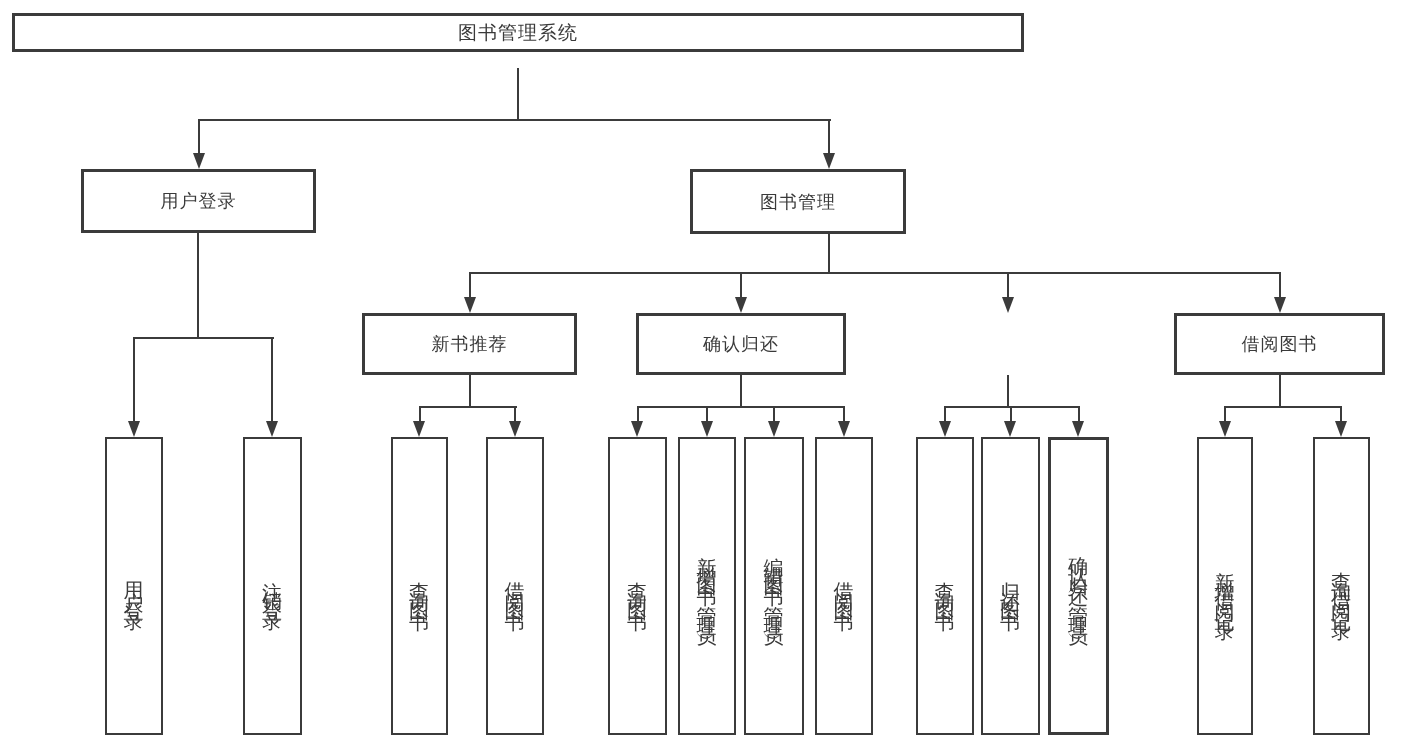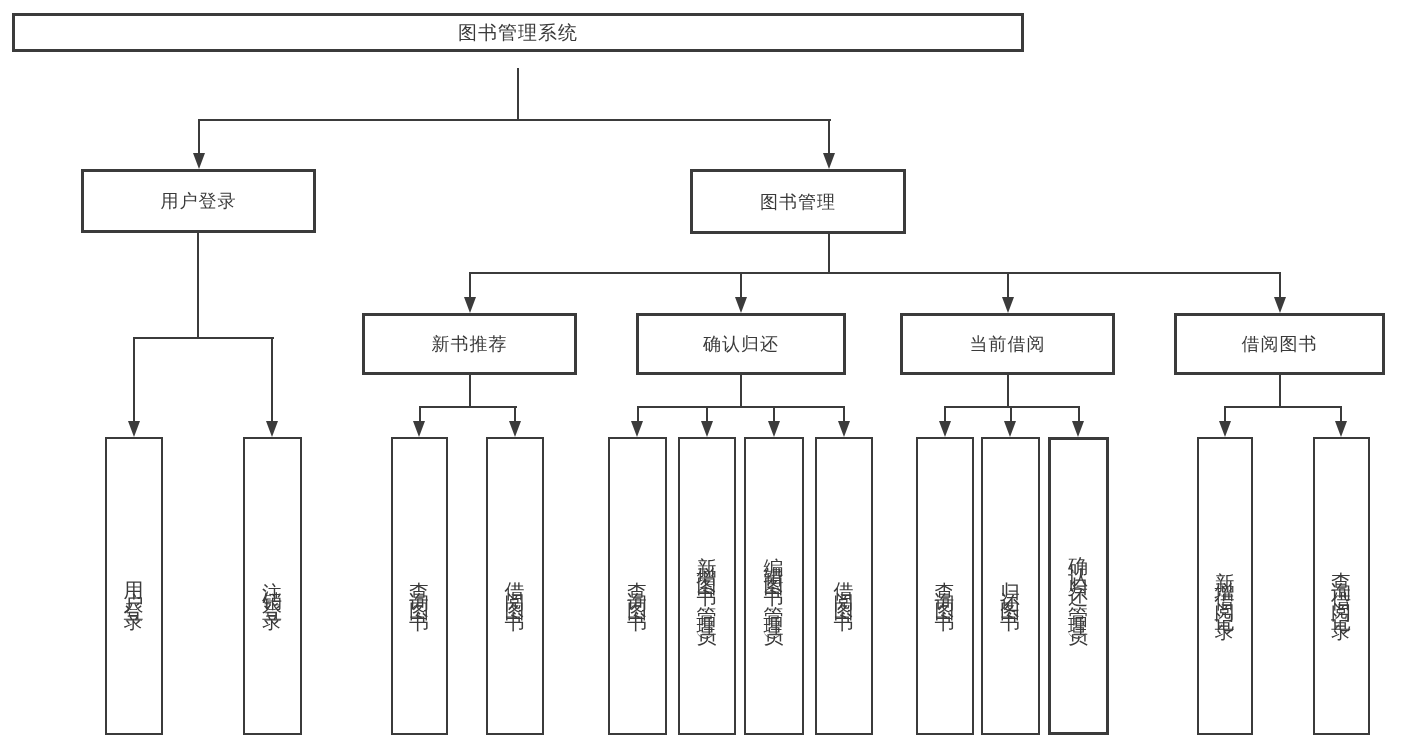--- a/index.html
+++ b/index.html
@@ -88,21 +88,20 @@
   <div class="vline" style="left:740px;top:272px;height:28px;"></div>
   <div class="vline" style="left:1007px;top:272px;height:28px;"></div>
   <div class="vline" style="left:1279px;top:272px;height:28px;"></div>
   <div class="arw" style="left:464px;top:297px;"></div>
   <div class="arw" style="left:735px;top:297px;"></div>
   <div class="arw" style="left:1002px;top:297px;"></div>
   <div class="arw" style="left:1274px;top:297px;"></div>
 
   <div class="box" style="left:362px;top:313px;width:215px;height:62px;">新书推荐</div>
   <div class="box" style="left:636px;top:313px;width:210px;height:62px;">确认归还</div>
-  <div class="box" style="left:900px;top:313px;width:215px;height:62px;">当前借阅</div>
   <div class="box" style="left:1174px;top:313px;width:211px;height:62px;">借阅图书</div>
 
   <div class="vline" style="left:469px;top:375px;height:33px;"></div>
   <div class="hline" style="left:419px;top:406px;width:98px;"></div>
   <div class="vline" style="left:419px;top:406px;height:18px;"></div>
   <div class="vline" style="left:514px;top:406px;height:18px;"></div>
   <div class="arw" style="left:413px;top:421px;"></div>
   <div class="arw" style="left:509px;top:421px;"></div>
 
   <div class="vline" style="left:740px;top:375px;height:33px;"></div>

